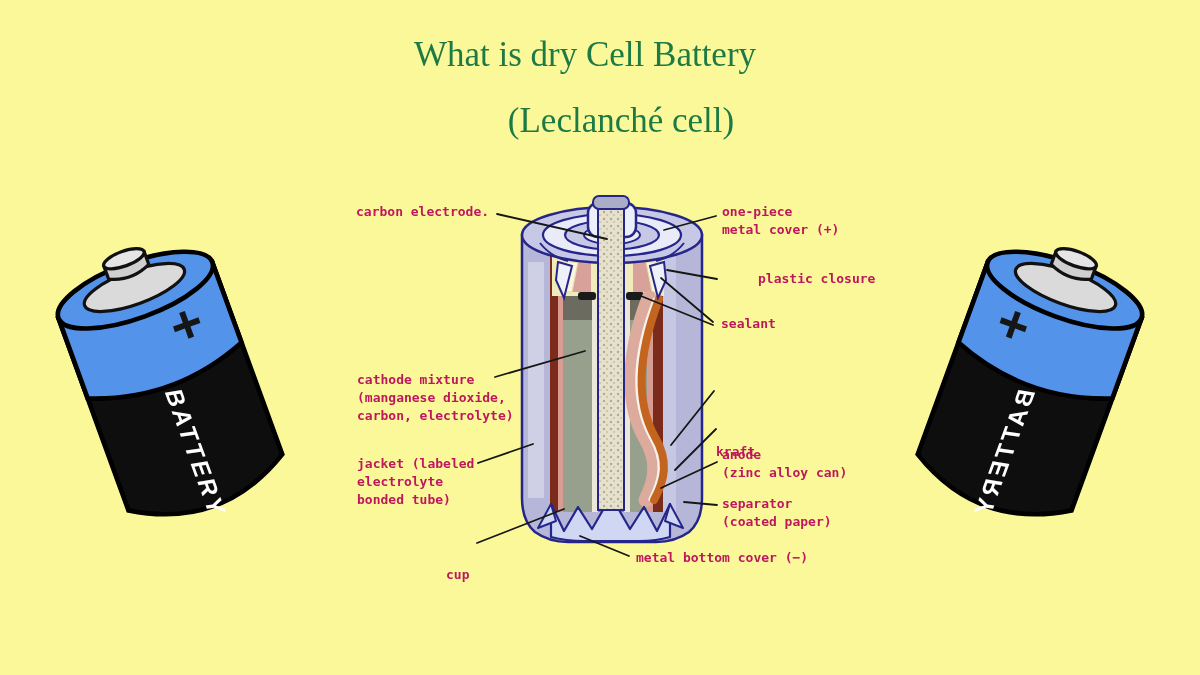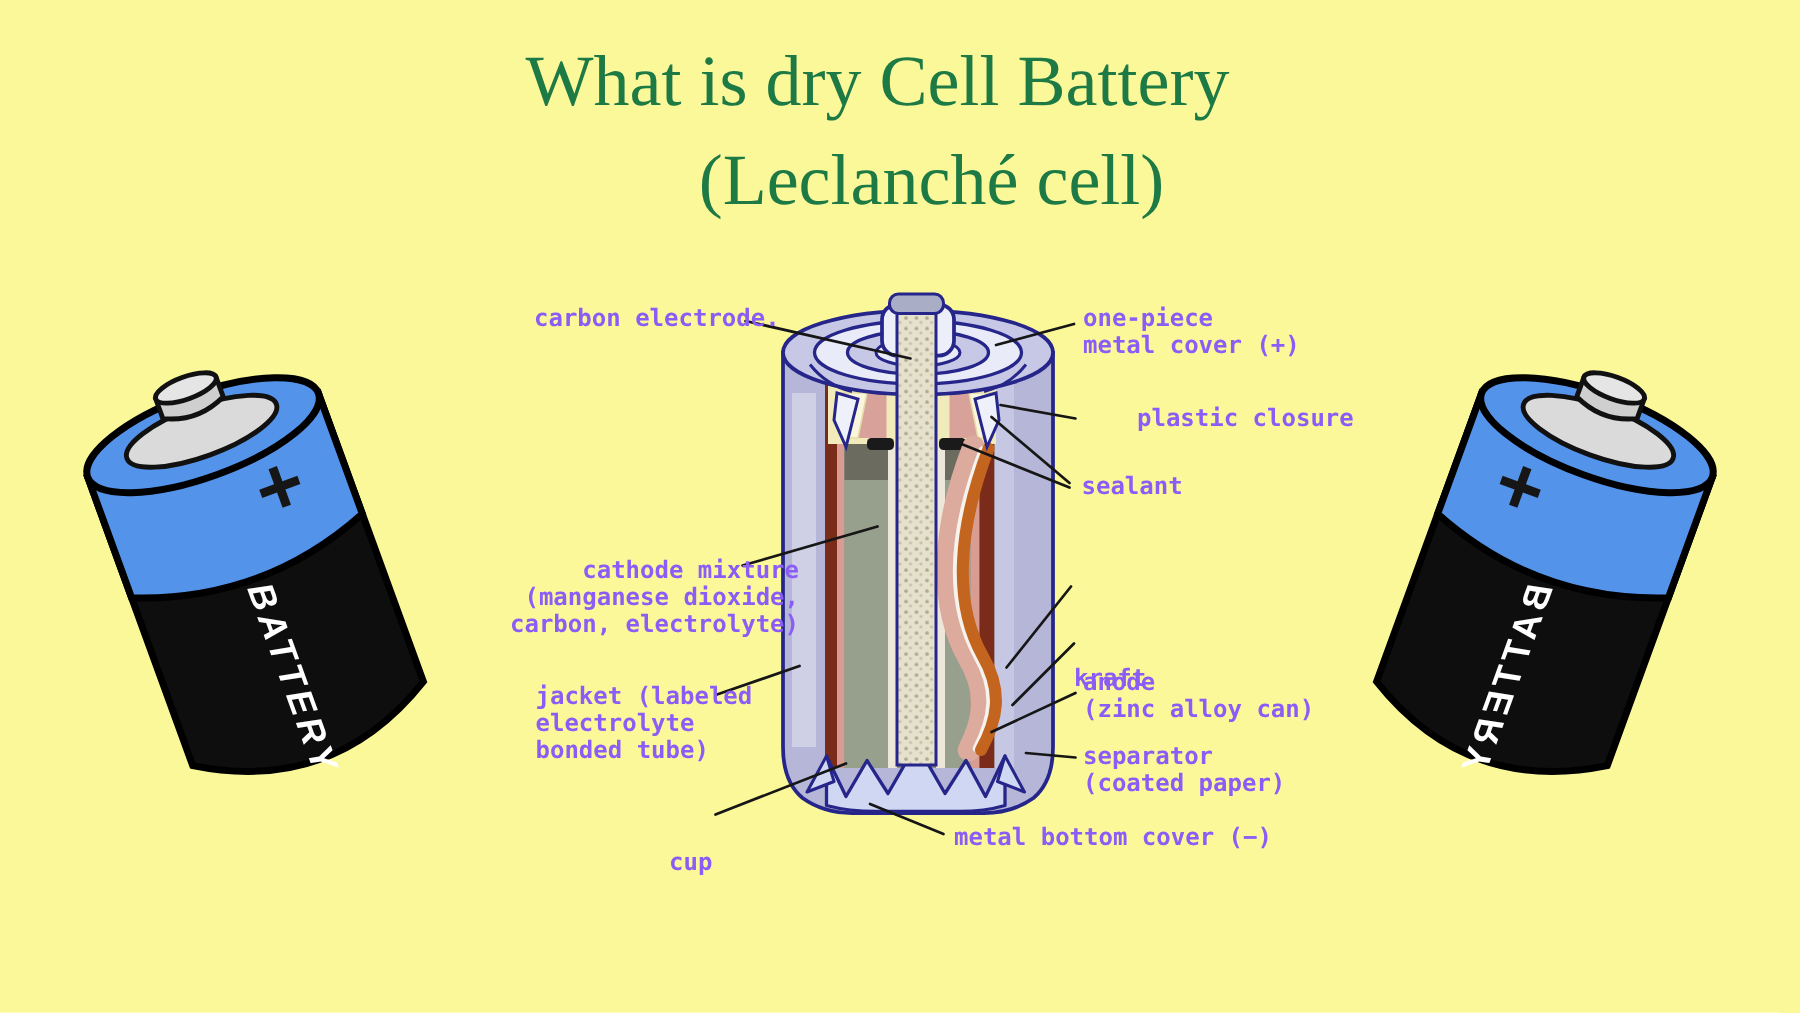--- a/index.html
+++ b/index.html
@@ -5,35 +5,35 @@
   html,body{margin:0;padding:0;}
   .slide{
     position:relative; width:1200px; height:675px; overflow:hidden;
     background:#fbf89a;
     font-family:"Liberation Sans", sans-serif;
   }
   .title{
     position:absolute; left:0; top:22px; width:1170px;
     text-align:center; color:#1e7a44;
     font-family:"Liberation Serif", serif;
-    font-size:48px; line-height:66px; font-weight:400;
+    font-size:35px; line-height:66px; font-weight:400;
   }
   .title .t2{ margin-left:72px; }
   .battery{
     position:absolute; width:190px; height:320px; top:228px;
   }
   .battery svg{ width:190px; height:320px; display:block; }
   .battery-left{ left:76px; transform:rotate(-20deg) scale(0.93); }
   .battery-right{ left:934px; transform:scaleX(-1) rotate(-20deg) scale(0.93); }
   .cell-svg{ position:absolute; left:0; top:0; }
   .lab{
     position:absolute;
     font-family:"DejaVu Sans Mono", monospace;
-    font-weight:bold; font-size:16px; line-height:18px;
-    color:#8b5cf6; white-space:pre-line;
+    font-weight:bold; font-size:13px; line-height:18px;
+    color:#be185d; white-space:pre-line;
   }
   .bat-label{
     font-family:"Liberation Sans", sans-serif;
     font-style:italic; font-weight:bold;
     font-size:26px; letter-spacing:3.5px; fill:#ffffff;
   }
   .bat-plus{
     font-family:"Liberation Sans", sans-serif;
     font-weight:bold; font-size:58px; fill:#161616;
   }
@@ -155,21 +155,21 @@
       <ellipse cx="95" cy="48" rx="88" ry="30" fill="#5493ea" stroke="#000000" stroke-width="5"></ellipse>
       <ellipse cx="95" cy="45" rx="57" ry="18" fill="#dadada" stroke="#111111" stroke-width="3.5"></ellipse>
       <path d="M72,13 L72,27 Q95,38 118,27 L118,13 Q95,22 72,13 Z" fill="#cfcfcf" stroke="#111111" stroke-width="3.5"></path>
       <ellipse cx="95" cy="12" rx="23" ry="8" fill="#e5e5e5" stroke="#111111" stroke-width="3.5"></ellipse>
       <text class="bat-plus" transform="translate(134,121)" text-anchor="middle">+</text>
       <text class="bat-label" transform="translate(87,162) rotate(90)">BATTERY</text>
     </svg>
   </div>
 
   <div class="lab" style="left:356px; top:203px;">carbon electrode.</div>
-  <div class="lab" style="left:340px; top:371px;text-align:right;">cathode mixture
+  <div class="lab" style="left:357px; top:371px;">cathode mixture
 (manganese dioxide,
 carbon, electrolyte)</div>
   <div class="lab" style="left:357px; top:455px;">jacket (labeled
 electrolyte
 bonded tube)</div>
   <div class="lab" style="left:446px; top:535px;margin-top:31px;">cup</div>
 
   <div class="lab" style="left:722px; top:203px;">one-piece
 metal cover (+)</div>
   <div class="lab" style="left:758px; top:270px;">plastic closure</div>

